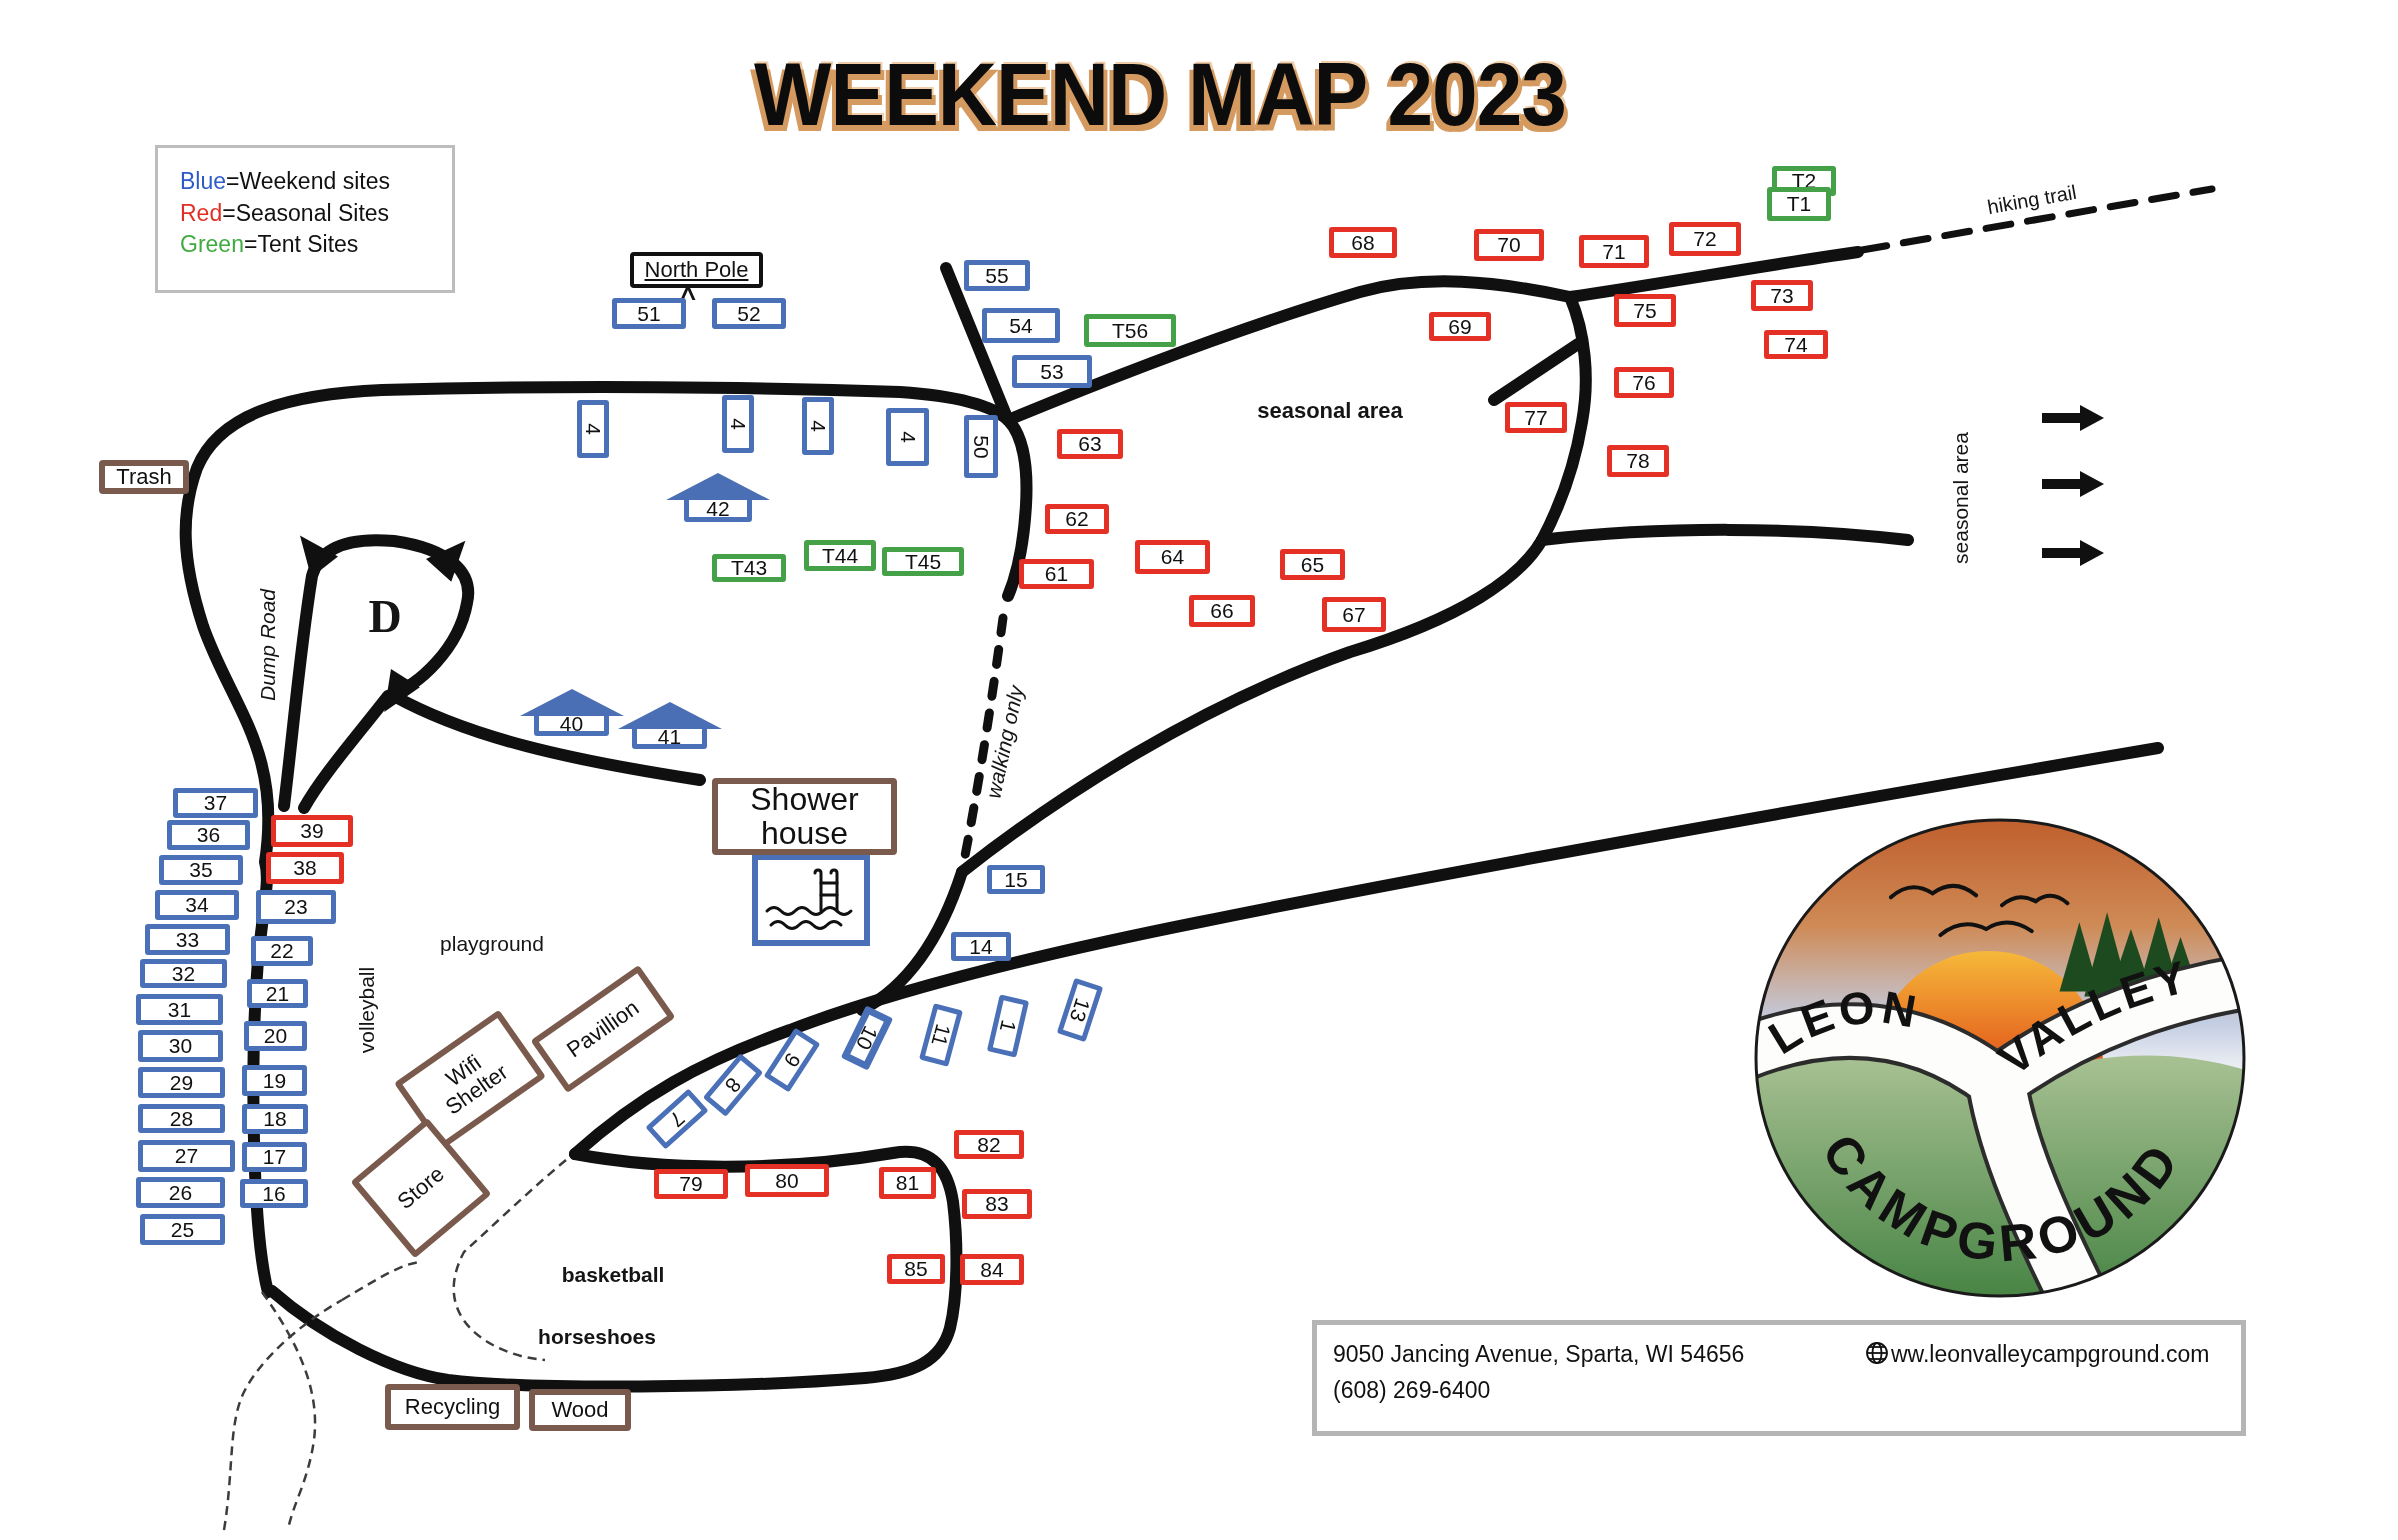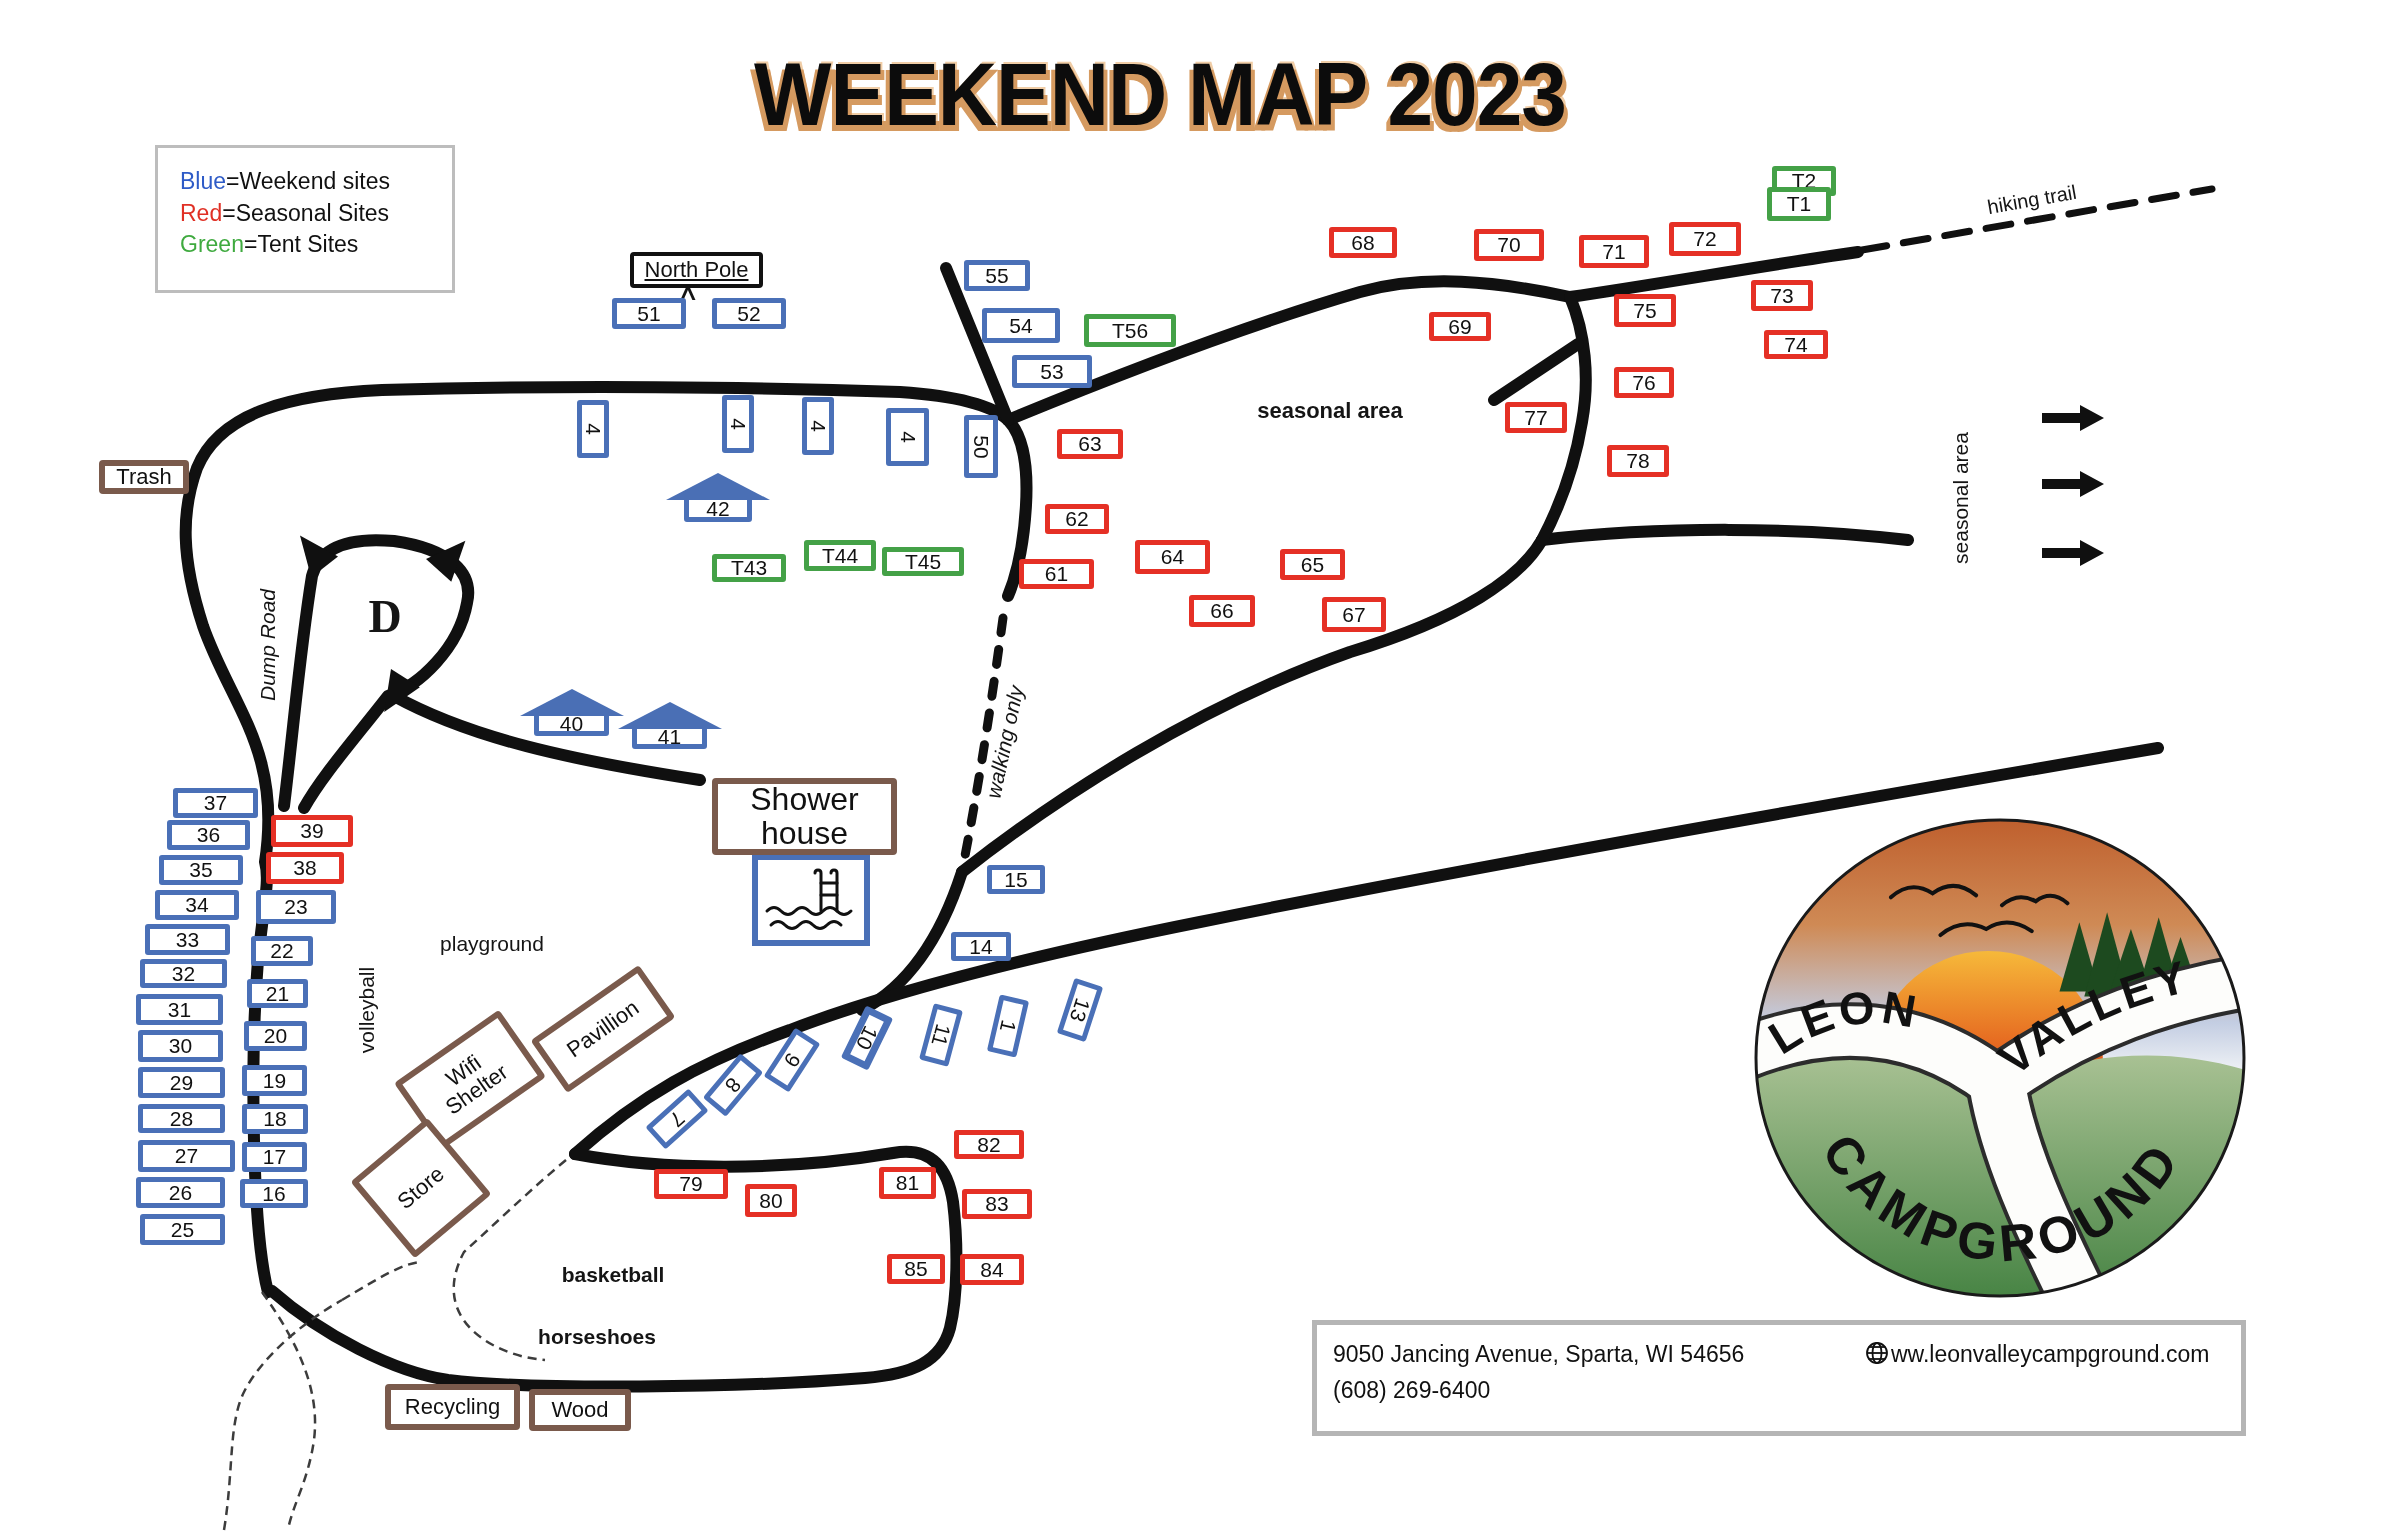--- a/index.html
+++ b/index.html
@@ -369,21 +369,21 @@
     </div>
     <div class="site site-seasonal" style="left: 1280px; top: 549px; width: 65px; height: 31px;">
       <span>65</span>
     </div>
     <div class="site site-seasonal" style="left: 1322px; top: 597px; width: 64px; height: 35px;">
       <span>67</span>
     </div>
     <div class="site site-seasonal" style="left: 654px; top: 1169px; width: 74px; height: 30px;">
       <span>79</span>
     </div>
-    <div class="site site-seasonal" style="left: 745px; top: 1164px; width: 52px; height: 33px; margin-top: 20px;">
+    <div class="site site-seasonal" style="left: 745px; top: 1164px; width: 84px; height: 33px;">
       <span>80</span>
     </div>
     <div class="site site-seasonal" style="left: 879px; top: 1167px; width: 57px; height: 32px;">
       <span>81</span>
     </div>
     <div class="site site-seasonal" style="left: 954px; top: 1130px; width: 70px; height: 29px;">
       <span>82</span>
     </div>
     <div class="site site-seasonal" style="left: 962px; top: 1189px; width: 70px; height: 30px;">
       <span>83</span>

